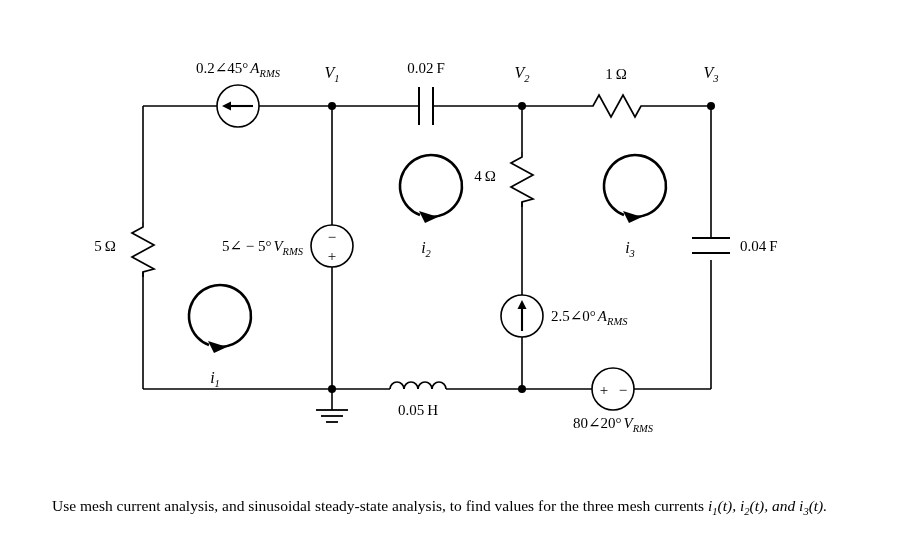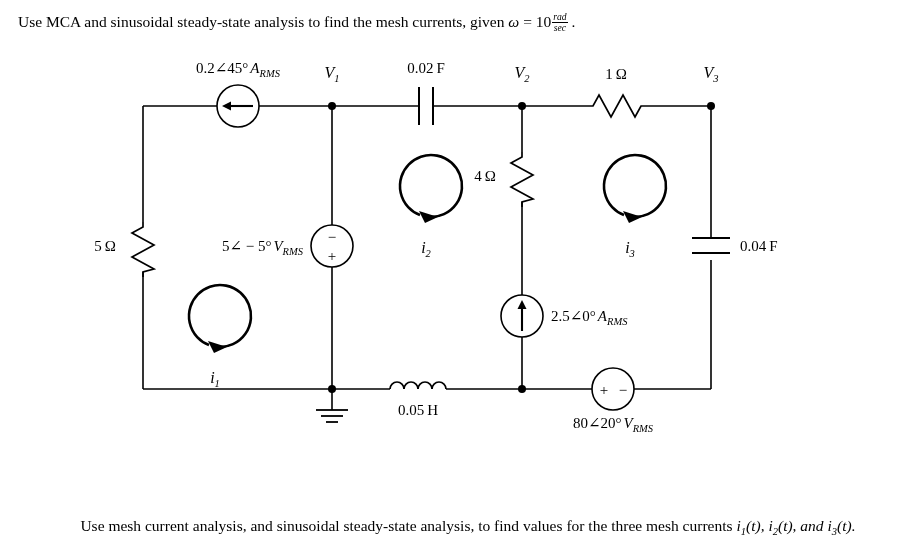--- a/index.html
+++ b/index.html
@@ -30,22 +30,21 @@
     line-height: 1.35;
     white-space: nowrap;
   }
   .prompt-bottom {
     position: absolute;
     left: 22px;
     top: 494px;
     width: 862px;
     font-size: 15.5px;
     line-height: 1.55;
-    text-align: center;
-    margin-top: 20px;
+    text-align: left;
   }
   .prompt-bottom .indent { padding-left: 30px; }
   .mathit { font-style: italic; }
   .frac {
     display: inline-block;
     vertical-align: -0.42em;
     font-size: 0.62em;
     text-align: center;
     line-height: 1.05;
     font-style: italic;
@@ -63,23 +62,20 @@
   .lbl { font-size: 15px; }
   .lbl-it { font-size: 16px; font-style: italic; }
   .lbl-sub { font-size: 10.5px; font-style: italic; }
   .mesh-lbl { font-size: 16px; font-style: italic; }
 </style>
 </head>
 <body>
 
 <div class="page">
 
-  <div class="prompt-top">
-    <span>Use MCA and sinusoidal steady-state analysis to find the mesh currents, given </span><span class="mathit">ω</span><span> = </span><span>10</span><span class="frac"><span class="num">rad</span><span class="den">sec</span></span><span> .</span>
-  </div>
 
   <svg class="circuit-svg" width="904" height="430" viewBox="0 0 904 430">
 
     <g stroke="#000000" stroke-width="1.6" fill="none">
 
       <line x1="143" y1="58" x2="217" y2="58"></line>
 
       <line x1="259" y1="58" x2="332" y2="58"></line>
 
       <line x1="332" y1="58" x2="419" y2="58"></line>

